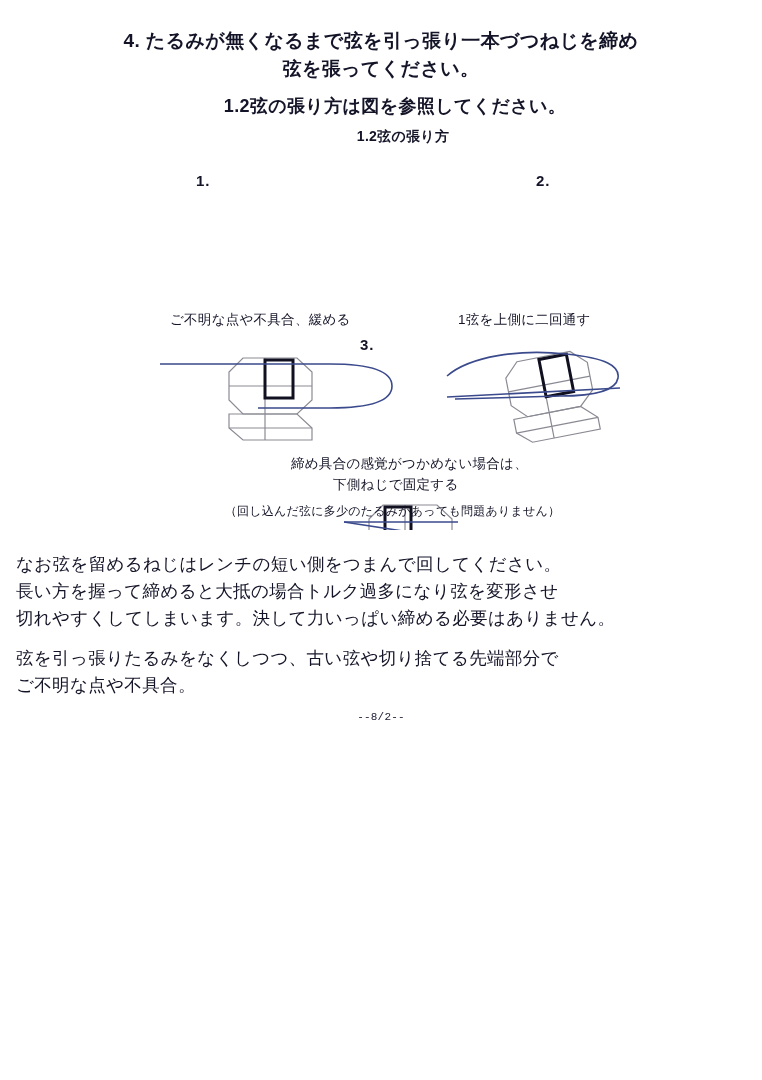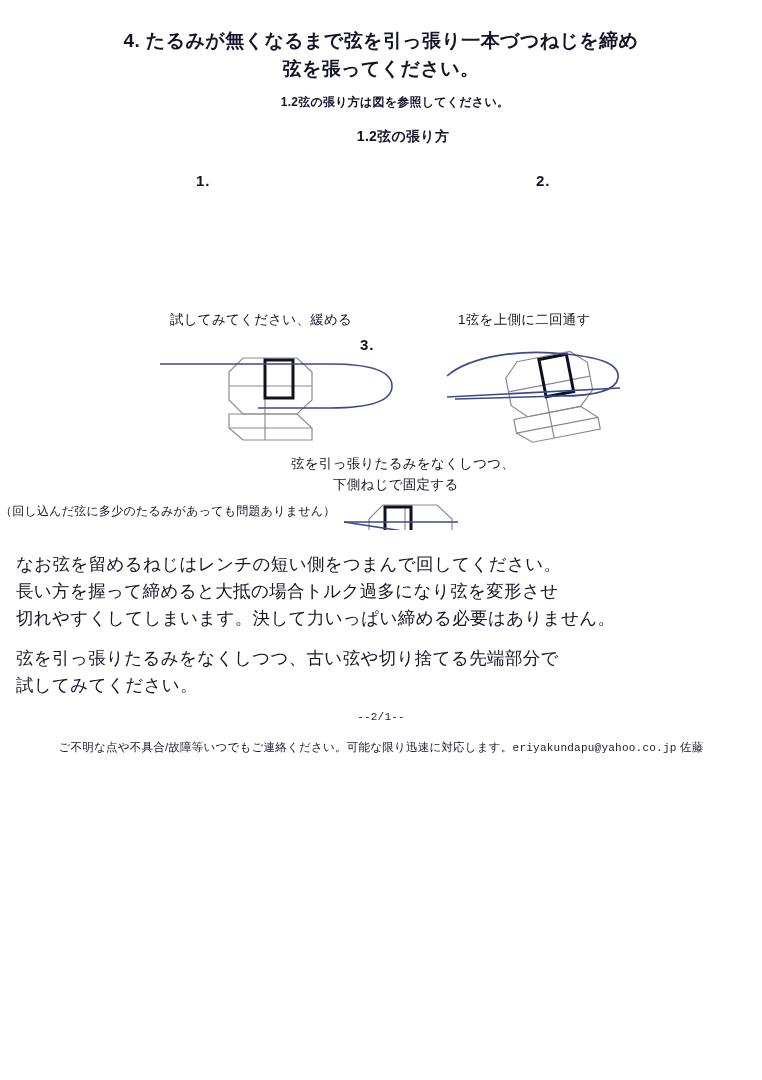--- a/index.html
+++ b/index.html
@@ -33,21 +33,21 @@
     text-align: center;
     font-size: 19px;
     font-weight: 600;
   }
   #head-line1 { top: 28px; }
   #head-line2 { top: 56px; }
 
   .head2 {
     left: 0; right: 0;
     text-align: center;
-    font-size: 12px;
+    font-size: 18px;
     font-weight: 600;
     top: 94px;
     padding-left: 28px;
   }
   .head3 {
     left: 0; right: 0;
     text-align: center;
     font-size: 14px;
     font-weight: 600;
     top: 128px;
@@ -77,23 +77,24 @@
 
   .fig-cap {
     font-size: 13.5px;
   }
   #fig1-cap { left: 170px; top: 311px; }
   #fig2-cap { left: 458px; top: 311px; }
   #fig3-cap-1 { left: 291px; top: 455px; }
   #fig3-cap-2 { left: 305px; top: 476px; margin-left: 28px; }
   #fig3-note {
     left: 0; right: 0;
-    text-align: left;
+    text-align: center;
     top: 503px;
     font-size: 12px;
+    padding-left: 23px;
   }
 
   
   .body-para {
     font-size: 17.5px;
     left: 16px;
     width: 740px;
     line-height: 27px;
   }
   #para1-l1 { top: 551px; }
@@ -182,28 +183,27 @@
         <path d="M344 372 L520 399"></path>
         <path d="M344 372 L458 372"></path>
       </g>
     </svg>
   </div>
 
   <div class="txt fig-num" id="fig1-num">1.</div>
   <div class="txt fig-num" id="fig2-num">2.</div>
   <div class="txt fig-num" id="fig3-num">3.</div>
 
-  <div class="txt fig-cap" id="fig1-cap">試してみてください、緩める</div>
+  <div class="txt fig-cap" id="fig1-cap">ご不明な点や不具合、緩める</div>
   <div class="txt fig-cap" id="fig2-cap">1弦を上側に二回通す</div>
-  <div class="txt fig-cap" id="fig3-cap-1">弦を引っ張りたるみをなくしつつ、</div>
+  <div class="txt fig-cap" id="fig3-cap-1">締め具合の感覚がつかめない場合は、</div>
   <div class="txt fig-cap" id="fig3-cap-2">下側ねじで固定する</div>
   <div class="txt" id="fig3-note">（回し込んだ弦に多少のたるみがあっても問題ありません）</div>
 
   <div class="txt body-para" id="para1-l1">なお弦を留めるねじはレンチの短い側をつまんで回してください。</div>
   <div class="txt body-para" id="para1-l2">長い方を握って締めると大抵の場合トルク過多になり弦を変形させ</div>
   <div class="txt body-para" id="para1-l3">切れやすくしてしまいます。決して力いっぱい締める必要はありません。</div>
   <div class="txt body-para" id="para2-l1">弦を引っ張りたるみをなくしつつ、古い弦や切り捨てる先端部分で</div>
-  <div class="txt body-para" id="para2-l2">試してみてください。</div>
-
-  <div class="txt" id="page-number">--2/1--</div>
-  <div class="txt" id="footer-contact"><span>ご不明な点や不具合/故障等いつでもご連絡ください。可能な限り迅速に対応します。</span><span class="mono">eriyakundapu@yahoo.co.jp</span><span> 佐藤</span></div>
+  <div class="txt body-para" id="para2-l2">ご不明な点や不具合。</div>
+
+  <div class="txt" id="page-number">--8/2--</div>
 
 </div>
 
 </body></html>

